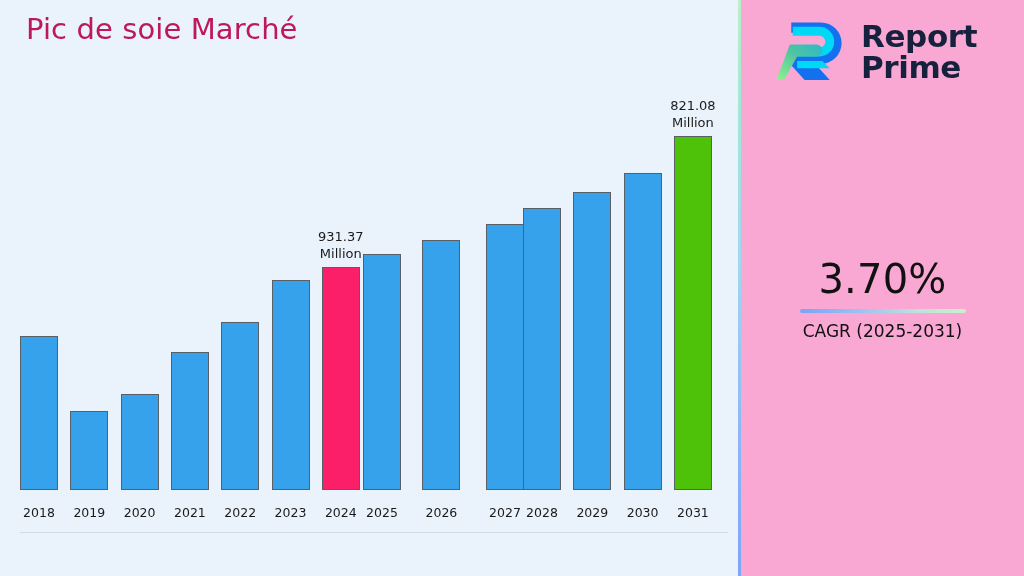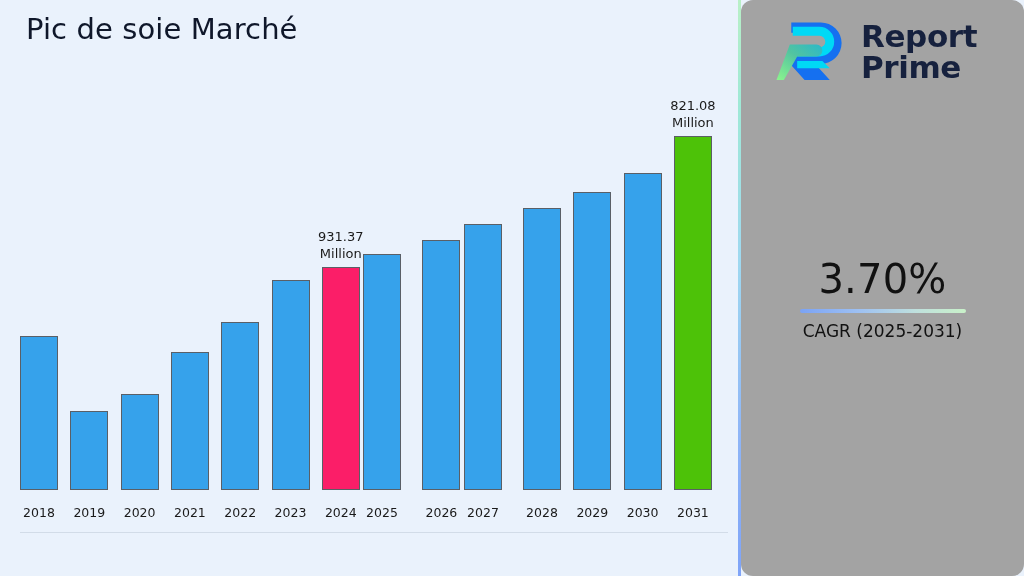--- a/index.html
+++ b/index.html
@@ -12,21 +12,21 @@
     position:relative;
   }
   #stage{position:relative;width:1024px;height:576px;}
 
   
   #chart-panel{position:absolute;left:0;top:0;width:738px;height:576px;}
 
   #page-title{
     position:absolute;left:26px;top:11px;
     font-size:29px;line-height:36px;
-    color:#0f172a;
+    color:#be185d;
     letter-spacing:.1px;
     white-space:nowrap;
   }
 
   #plot{
     position:absolute;left:0;top:0;width:738px;height:534px;
   }
   #axis-line{
     position:absolute;left:20px;top:532px;width:708px;height:1px;
     background:#d2dce8;
@@ -65,22 +65,21 @@
 
   
   #panel-divider{
     position:absolute;left:738px;top:0;width:3px;height:576px;
     background:linear-gradient(180deg,#b9f0c6 0%,#9fe9d6 18%,#9fd9f0 45%,#8fb6f7 75%,#7fa4f8 100%);
   }
 
   
   #right-panel{
     position:absolute;left:741px;top:0;width:283px;height:576px;
-    background:#a3a3a3;
-    border-radius:12px;
+    background:#f9a8d4;
   }
 
   #brand{
     position:absolute;left:34px;top:12px;
     width:236px;height:80px;
     display:flex;align-items:center;gap:12px;
   }
   #brand-mark{width:74px;height:74px;flex:0 0 74px;}
   #brand-text{
     display:flex;flex-direction:column;
@@ -153,21 +152,21 @@
           <div class="x-tick">2024</div>
         </div>
         <div class="bar-group" style="left: 363px; height: 236px;">
           <div class="bar" title="2025: 655.1 Million" style="height: 236px;"></div>
           <div class="x-tick">2025</div>
         </div>
         <div class="bar-group" style="left: 422.4px; height: 250px; border-radius: 10px;">
           <div class="bar" title="2026: 674.8 Million" style="height: 250px;"></div>
           <div class="x-tick">2026</div>
         </div>
-        <div class="bar-group" style="left: 464px; height: 266px;">
+        <div class="bar-group" style="left: 486px; height: 266px;">
           <div class="bar" title="2027: 697.3 Million" style="height: 266px;"></div>
           <div class="x-tick">2027</div>
         </div>
         <div class="bar-group" style="left: 523px; height: 214px;">
           <div class="bar" title="2028: 719.8 Million" style="height: 282px;"></div>
           <div class="x-tick">2028</div>
         </div>
         <div class="bar-group" style="left: 573.3px; height: 298px;">
           <div class="bar" title="2029: 742.3 Million" style="height: 298px;"></div>
           <div class="x-tick">2029</div>

